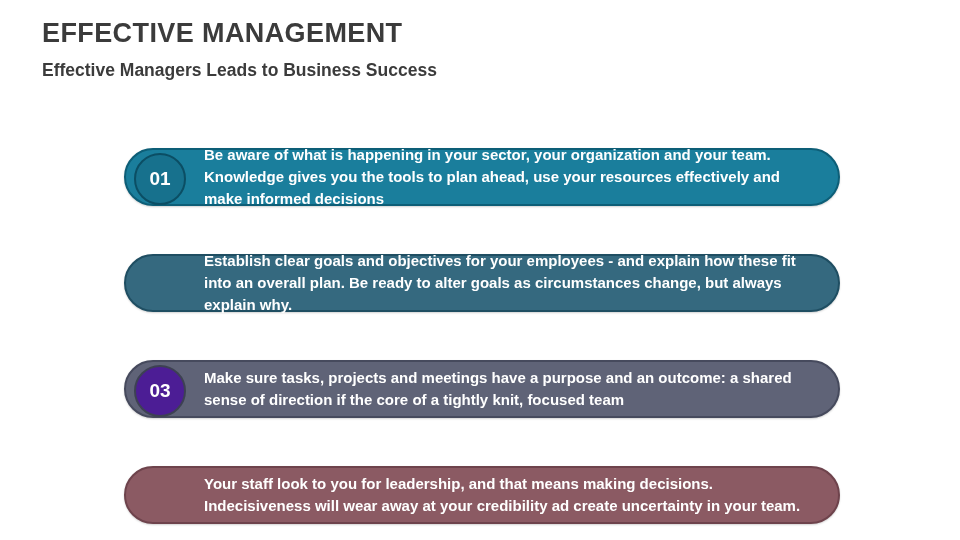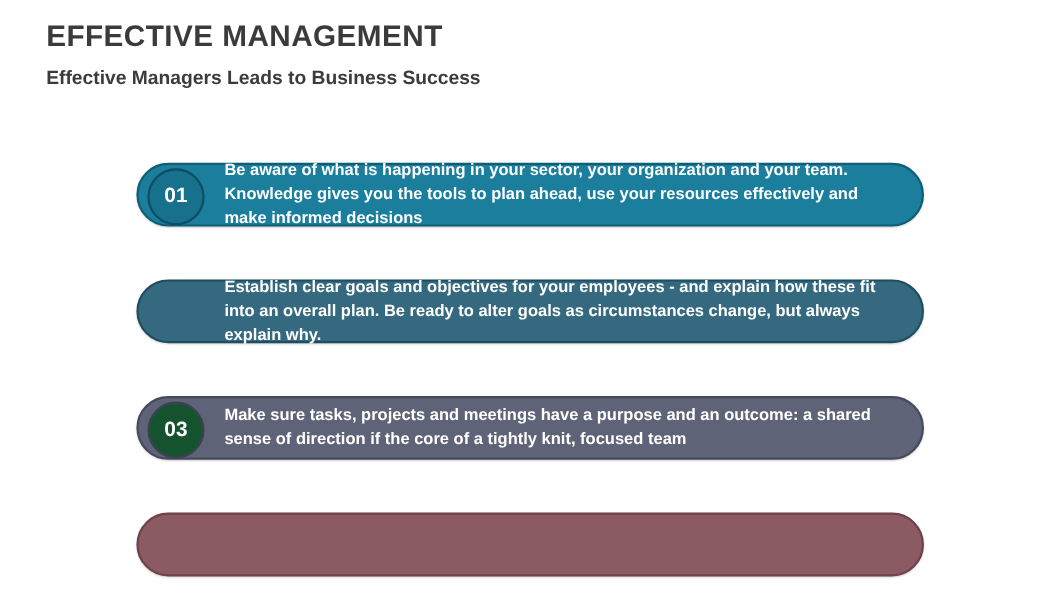--- a/index.html
+++ b/index.html
@@ -90,22 +90,23 @@
     <div class="row" id="row0" style="background: rgb(26, 126, 156); border: 2px solid rgb(13, 94, 119);">
       <div class="badge" style="background: rgb(23, 113, 141); border: 2px solid rgb(11, 78, 100);">01</div>
       <div class="text">Be aware of what is happening in your sector, your organization and your team. Knowledge gives you the tools to plan ahead, use your resources effectively and make informed decisions</div>
     </div>
 
     <div class="row" id="row1" style="background: rgb(53, 105, 127); border: 2px solid rgb(31, 78, 98);">
       <div class="text">Establish clear goals and objectives for your employees - and explain how these fit into an overall plan. Be ready to alter goals as circumstances change, but always explain why.</div>
     </div>
 
     <div class="row" id="row2" style="background: rgb(95, 99, 119); border: 2px solid rgb(70, 74, 93);">
-      <div class="badge" style="background: #14532d; border: 2px solid rgb(61, 65, 83);">03</div>
+      <div class="badge" style="background: #4c1d95; border: 2px solid rgb(61, 65, 83);">03</div>
       <div class="text">Make sure tasks, projects and meetings have a purpose and an outcome: a shared sense of direction if the core of a tightly knit, focused team</div>
     </div>
 
     <div class="row" id="row3" style="background: rgb(139, 90, 99); border: 2px solid rgb(110, 67, 76);">
+      <div class="text">Your staff look to you for leadership, and that means making decisions. Indecisiveness will wear away at your credibility ad create uncertainty in your team.</div>
     </div>
 
 
   </div>
 </div>
 
 </body></html>

